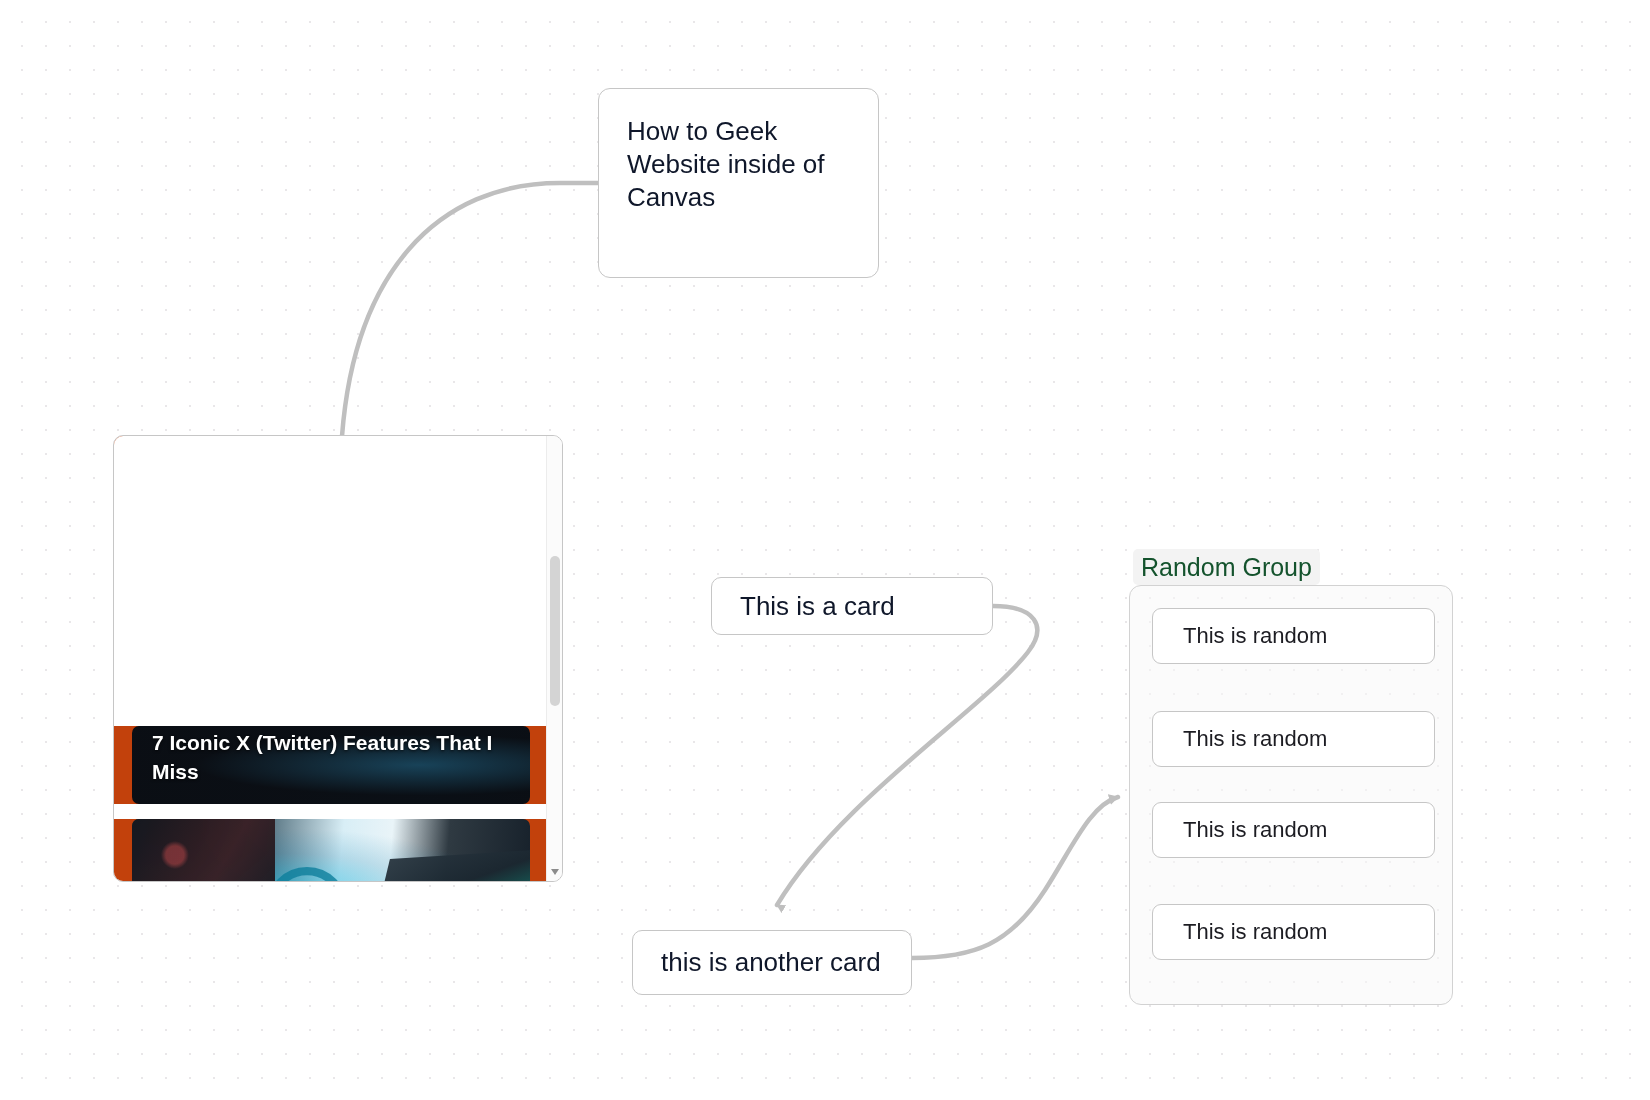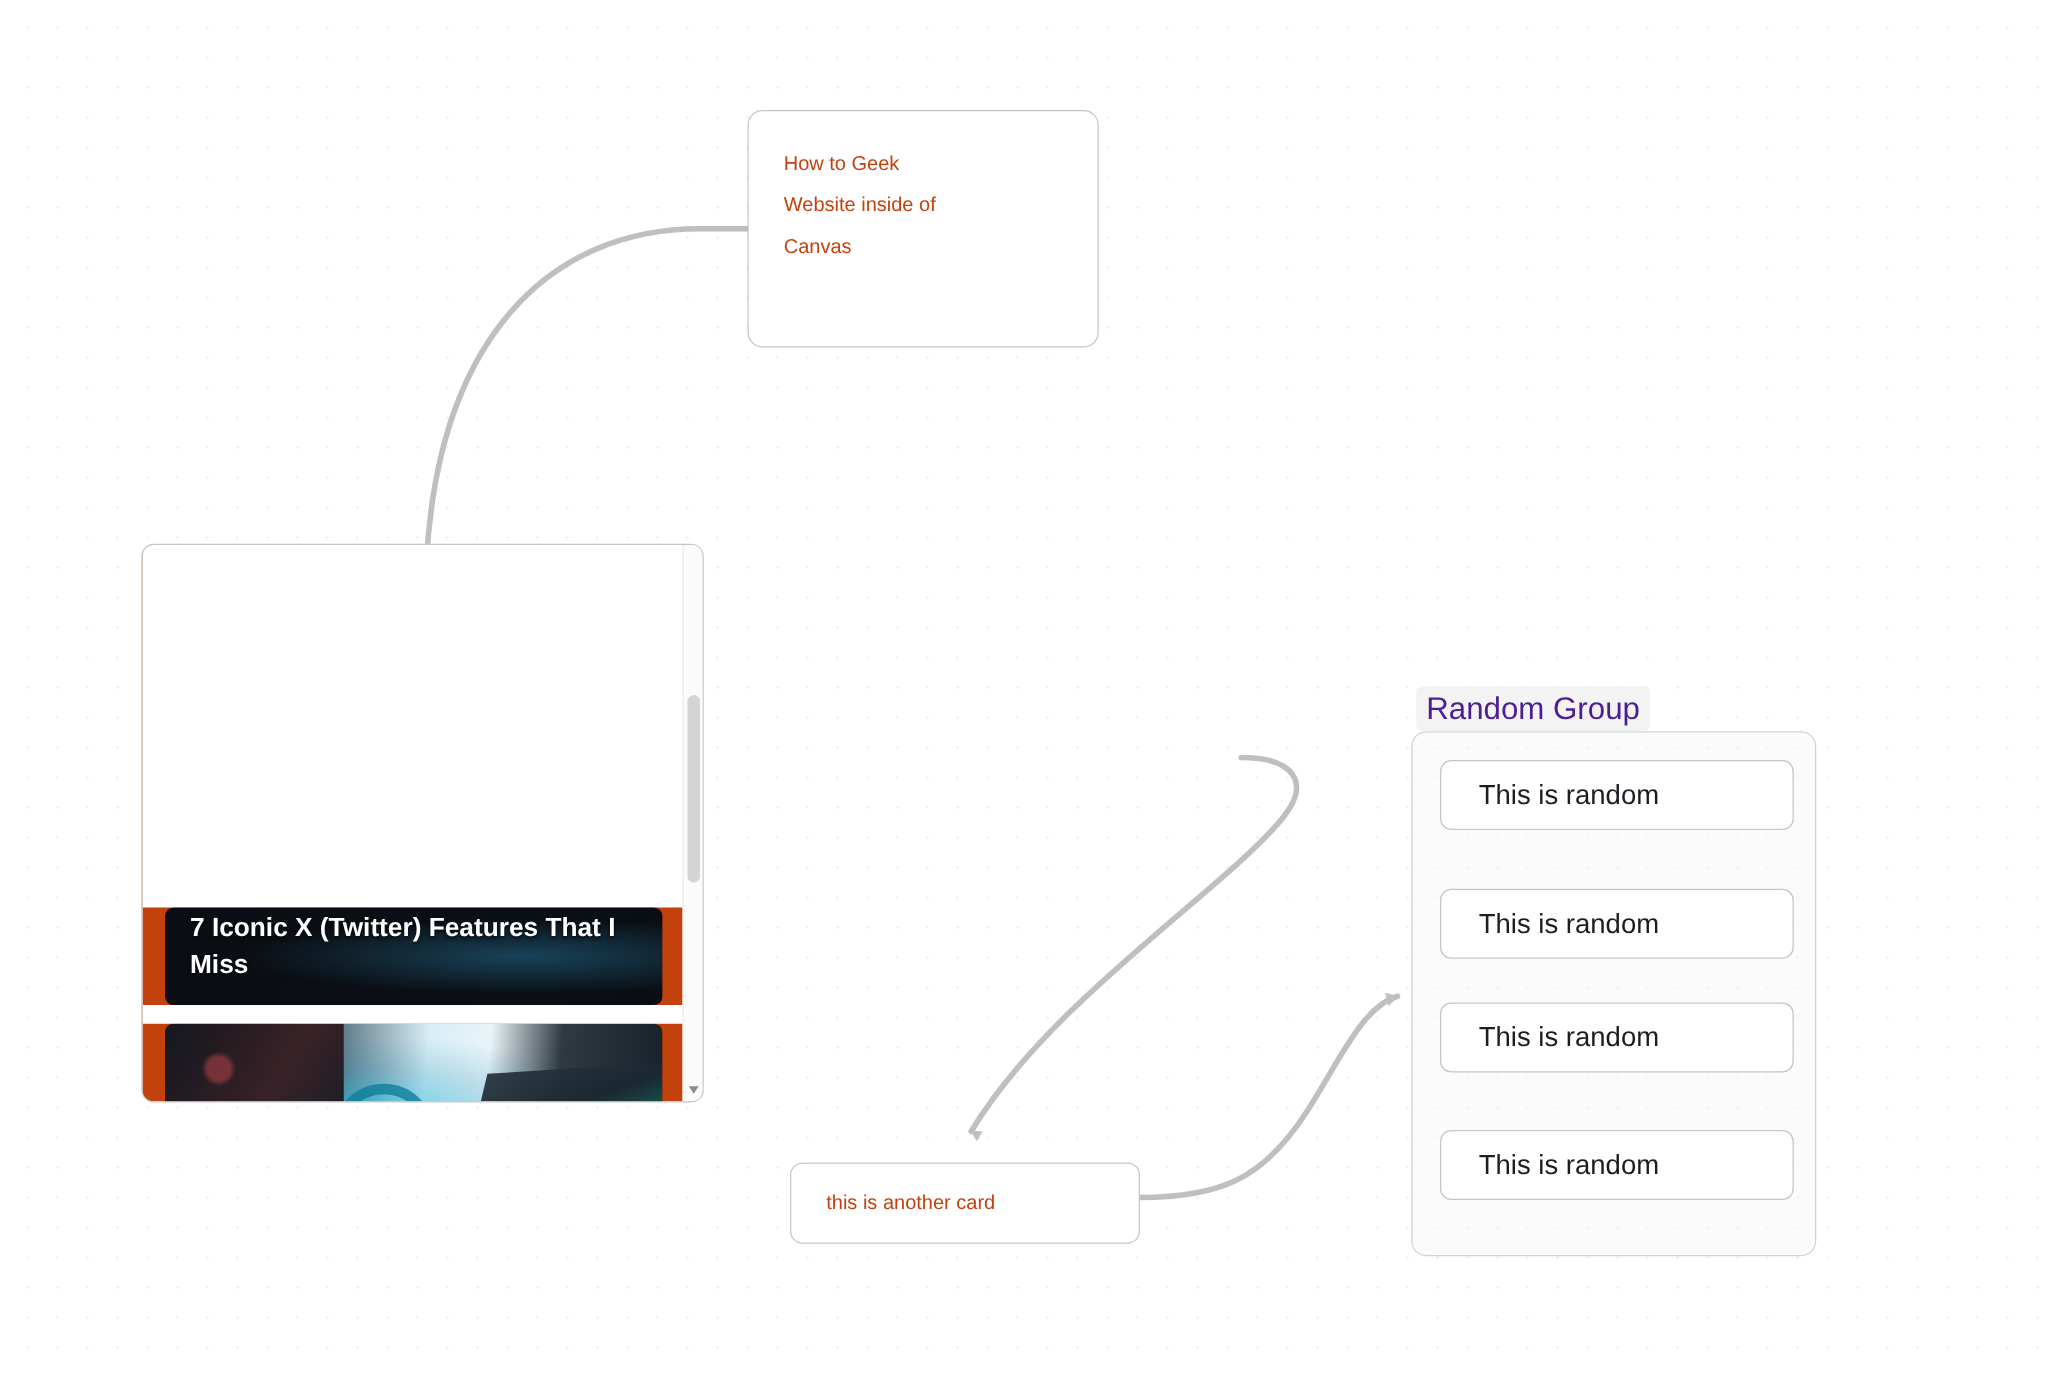--- a/index.html
+++ b/index.html
@@ -31,22 +31,22 @@
 
   
   .node {
     position: absolute;
     background: #ffffff;
     border: 1.6px solid #c6c6c6;
     border-radius: 10px;
     z-index: 3;
   }
   .node-text {
-    color: #c2410c;
-    font-size: 16px;
+    color: #0f172a;
+    font-size: 26px;
     line-height: 33px;
     white-space: pre-line;
   }
 
   
   #note-howto-geek {
     left: 598px; top: 88px;
     width: 281px; height: 190px;
     padding: 26px 28px;
     border-radius: 12px;
@@ -185,21 +185,21 @@
     border: 1.6px solid #d2d2d2;
     border-radius: 12px;
     z-index: 2;
   }
   #group-random-label {
     position: absolute;
     left: 1133px; top: 549px;
     padding: 2px 8px;
     background: #f3f3f3;
     border-radius: 5px;
-    color: #4c1d95;
+    color: #14532d;
     font-size: 25px;
     line-height: 32px;
     z-index: 3;
     white-space: nowrap;
   }
   .group-item {
     position: absolute;
     left: 22px;
     width: 283px;
     height: 56px;
@@ -259,20 +259,23 @@
           <div class="screen-right"></div>
         </div>
       </div>
       <div id="embed-scrollbar">
         <div id="embed-scroll-thumb"></div>
         <div id="embed-scroll-down"></div>
       </div>
     </div>
   </div>
 
+  <div class="node card-sm" id="card-this-is-a-card">
+    <span class="node-text">This is a card</span>
+  </div>
 
   <div class="node card-sm" id="card-another-card">
     <span class="node-text">this is another card</span>
   </div>
 
   <div id="group-random-label">Random Group</div>
   <div id="group-random">
     <div class="group-item" style="top:22px;">This is random</div>
     <div class="group-item" style="top:125px;">This is random</div>
     <div class="group-item" style="top:216px;">This is random</div>

